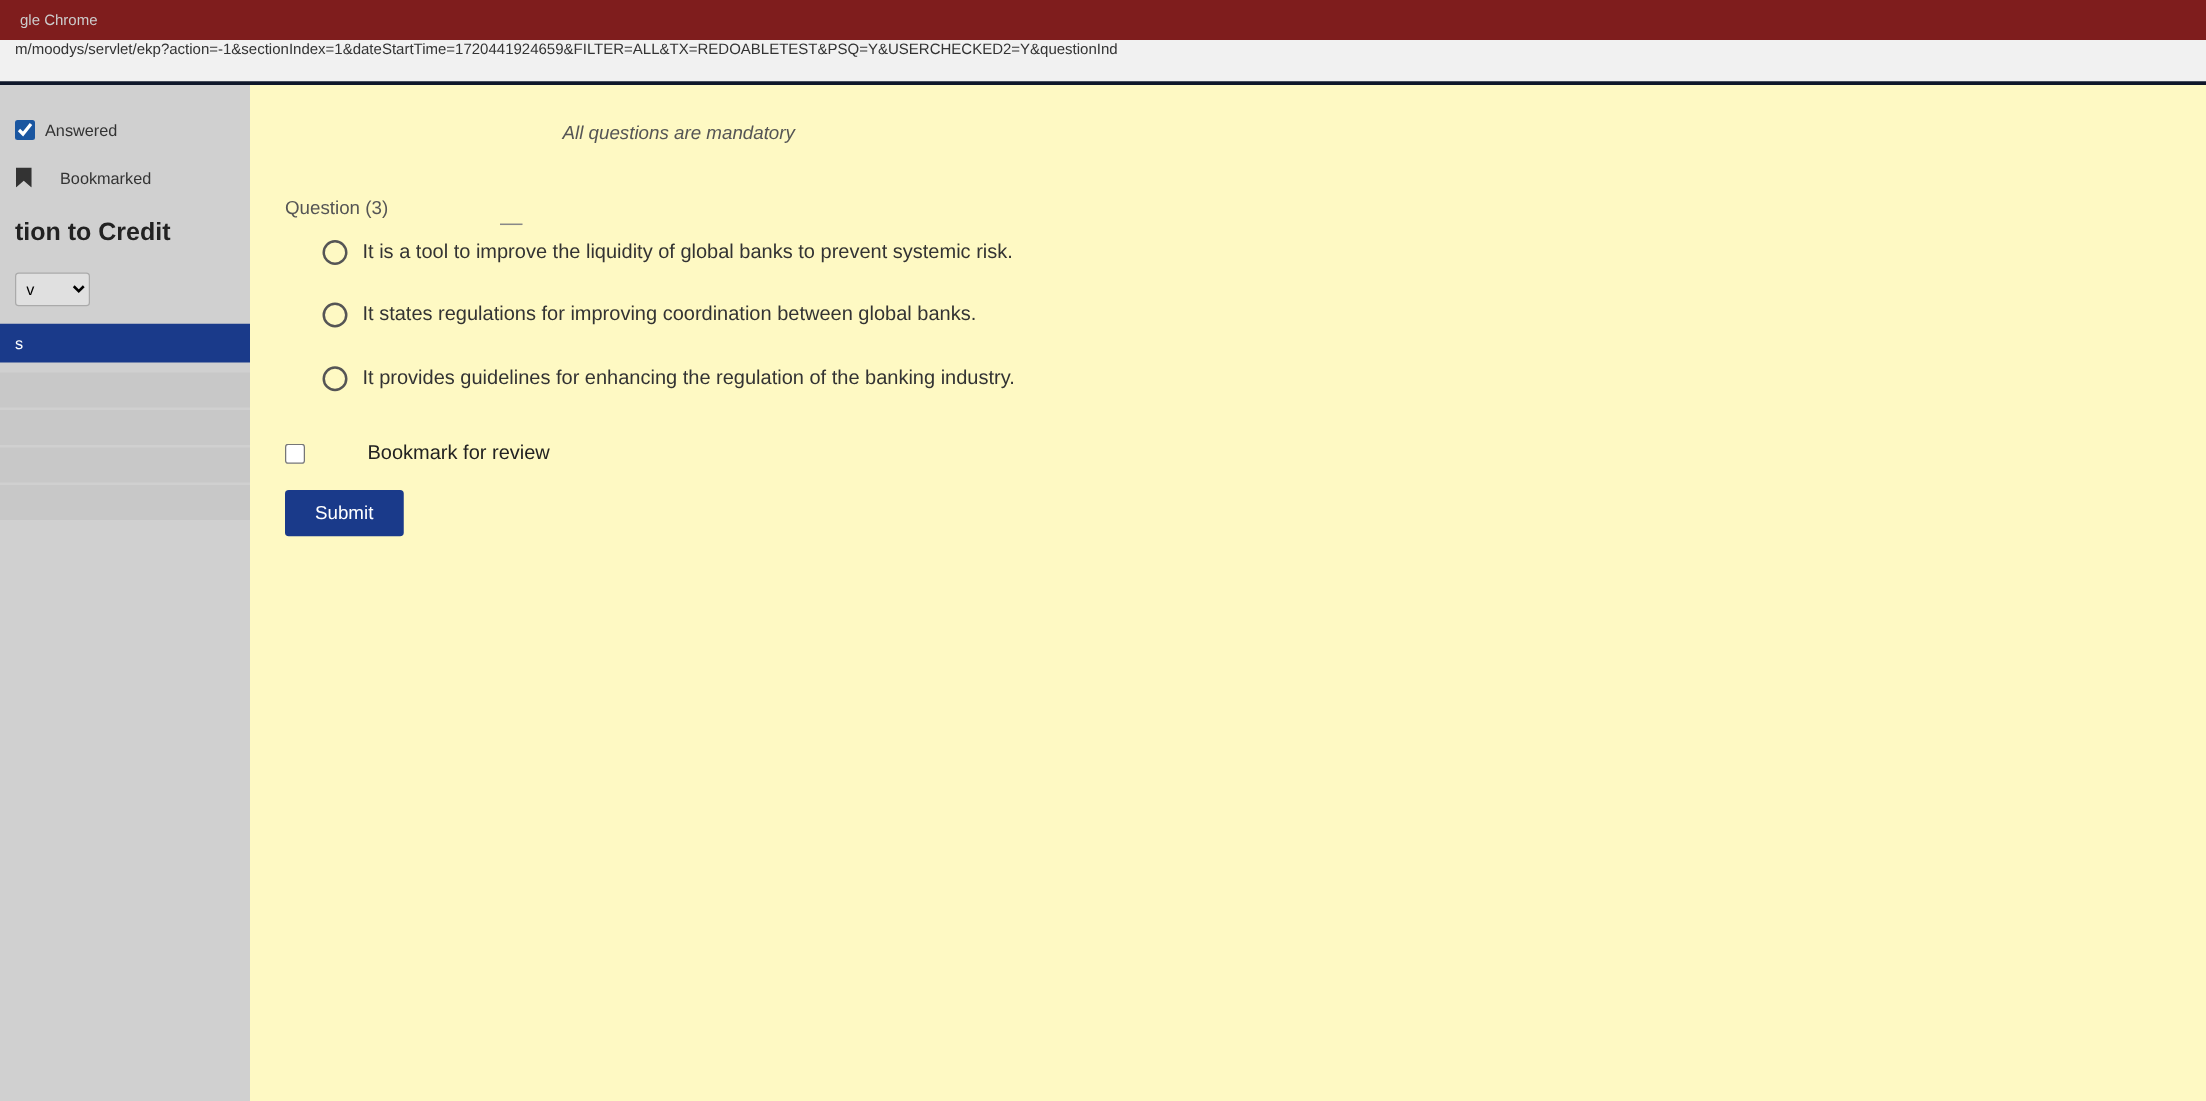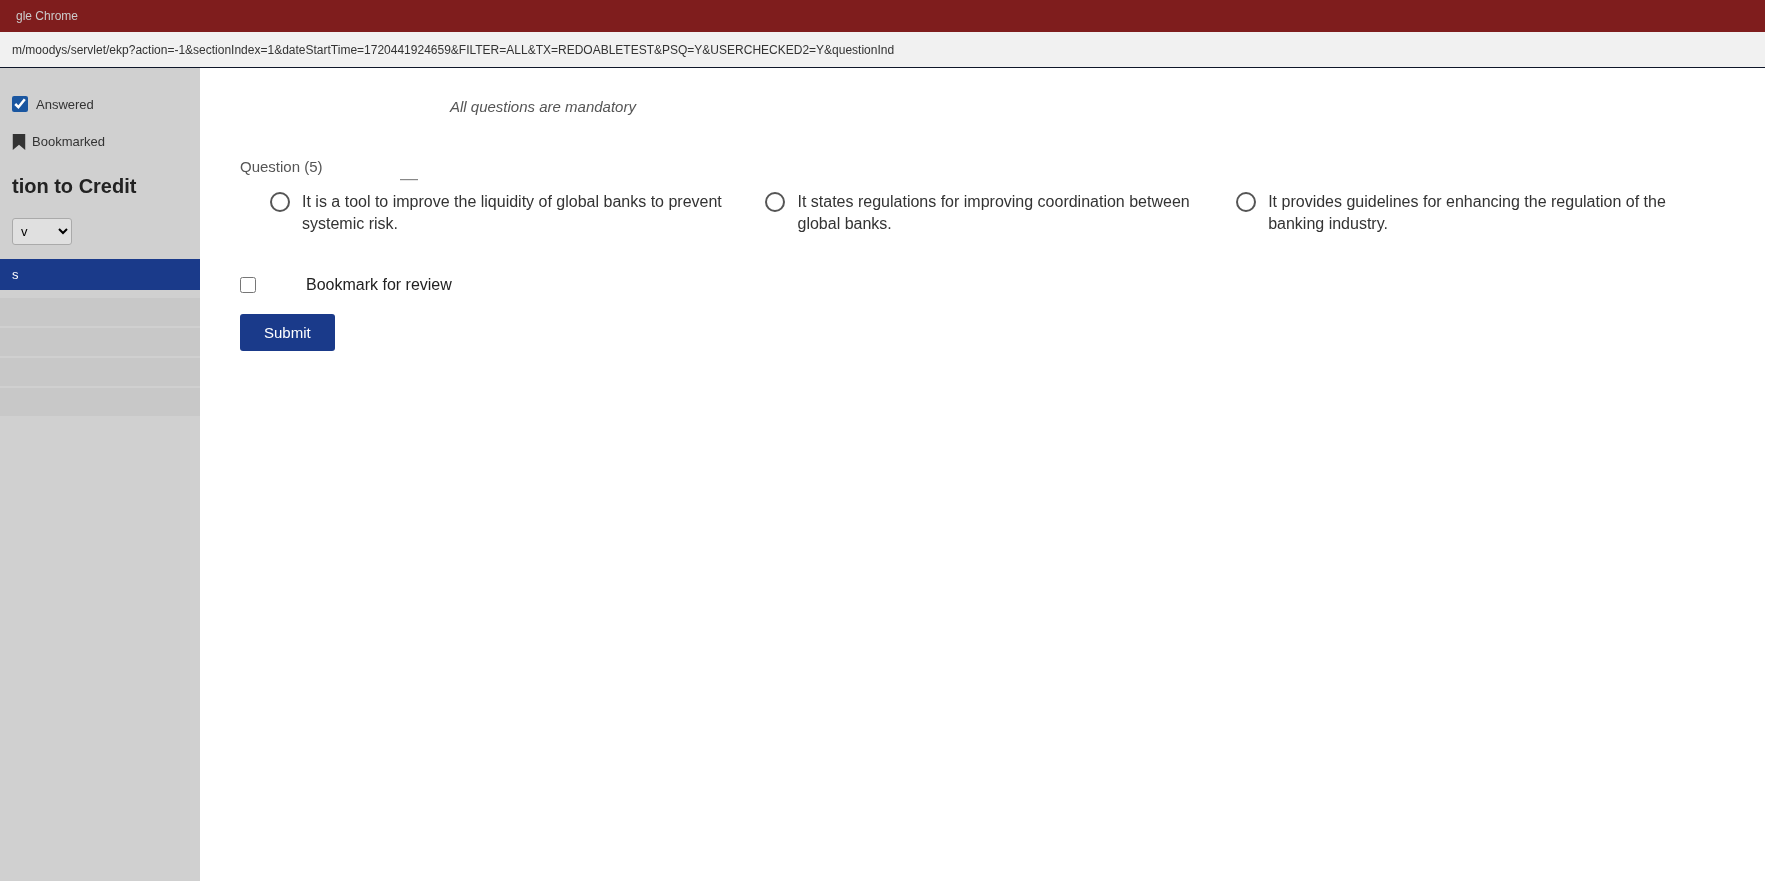--- a/index.html
+++ b/index.html
@@ -19,25 +19,25 @@
       height: 32px;
       display: flex;
       align-items: center;
       padding: 0 16px;
     }
 
     .browser-addressbar {
       background: #f1f1f1;
       height: 36px;
       display: flex;
-      align-items: center;
+      align-items: flex-start;
       padding: 0 12px;
       font-size: 12px;
       color: #333;
-      border-bottom: 1px solid #0f172a;
+      border-bottom: 3px solid #0f172a;
     }
 
     .browser-title {
       color: #ccc;
       font-size: 12px;
     }
 
     .address-text {
       font-size: 12px;
       color: #333;
@@ -76,22 +76,23 @@
       accent-color: #1a56a0;
     }
 
     .filter-label {
       font-size: 13px;
       color: #333;
     }
 
     .filter-bookmark-row {
       display: flex;
+      align-items: center;
       padding: 4px 12px;
-      gap: 6px;
+      gap: 22px;
     }
 
     .bookmark-icon-svg {
       width: 14px;
       height: 16px;
     }
 
     .section-title-area {
       padding: 20px 12px 10px;
     }
@@ -131,22 +132,22 @@
       background: #c8c8c8;
       margin: 2px 0;
       font-size: 12px;
       color: #444;
       height: 28px;
     }
 
     
     .content-area {
       flex: 1;
-      background: #ffffff;
-      padding: 30px 60px 30px 40px;
+      background: #fef9c3;
+      padding: 30px 60px 30px 28px;
       position: relative;
     }
 
     .mandatory-note {
       font-size: 15px;
       color: #555;
       font-style: italic;
       margin-bottom: 30px;
       position: absolute;
       top: 30px;
@@ -165,21 +166,21 @@
 
     .question-text {
       font-size: 17px;
       color: #222;
       margin-bottom: 28px;
       line-height: 1.4;
     }
 
     .answer-options {
       display: flex;
-      flex-direction: row;
+      flex-direction: column;
       gap: 28px;
       margin-left: 30px;
       margin-bottom: 40px;
     }
 
     .answer-option {
       display: flex;
       align-items: flex-start;
       gap: 12px;
     }
@@ -294,21 +295,21 @@
   </div>
 
   <div class="content-area">
 
     <span class="mandatory-note">All questions are mandatory</span>
 
     <span class="dash-separator">—</span>
 
     <div class="question-block">
 
-      <div class="question-label">Question (5)</div>
+      <div class="question-label">Question (3)</div>
 
 
       <div class="answer-options">
 
         <div class="answer-option">
           <div class="radio-circle"></div>
           <span class="option-text">It is a tool to improve the liquidity of global banks to prevent systemic risk.</span>
         </div>
 
         <div class="answer-option">

